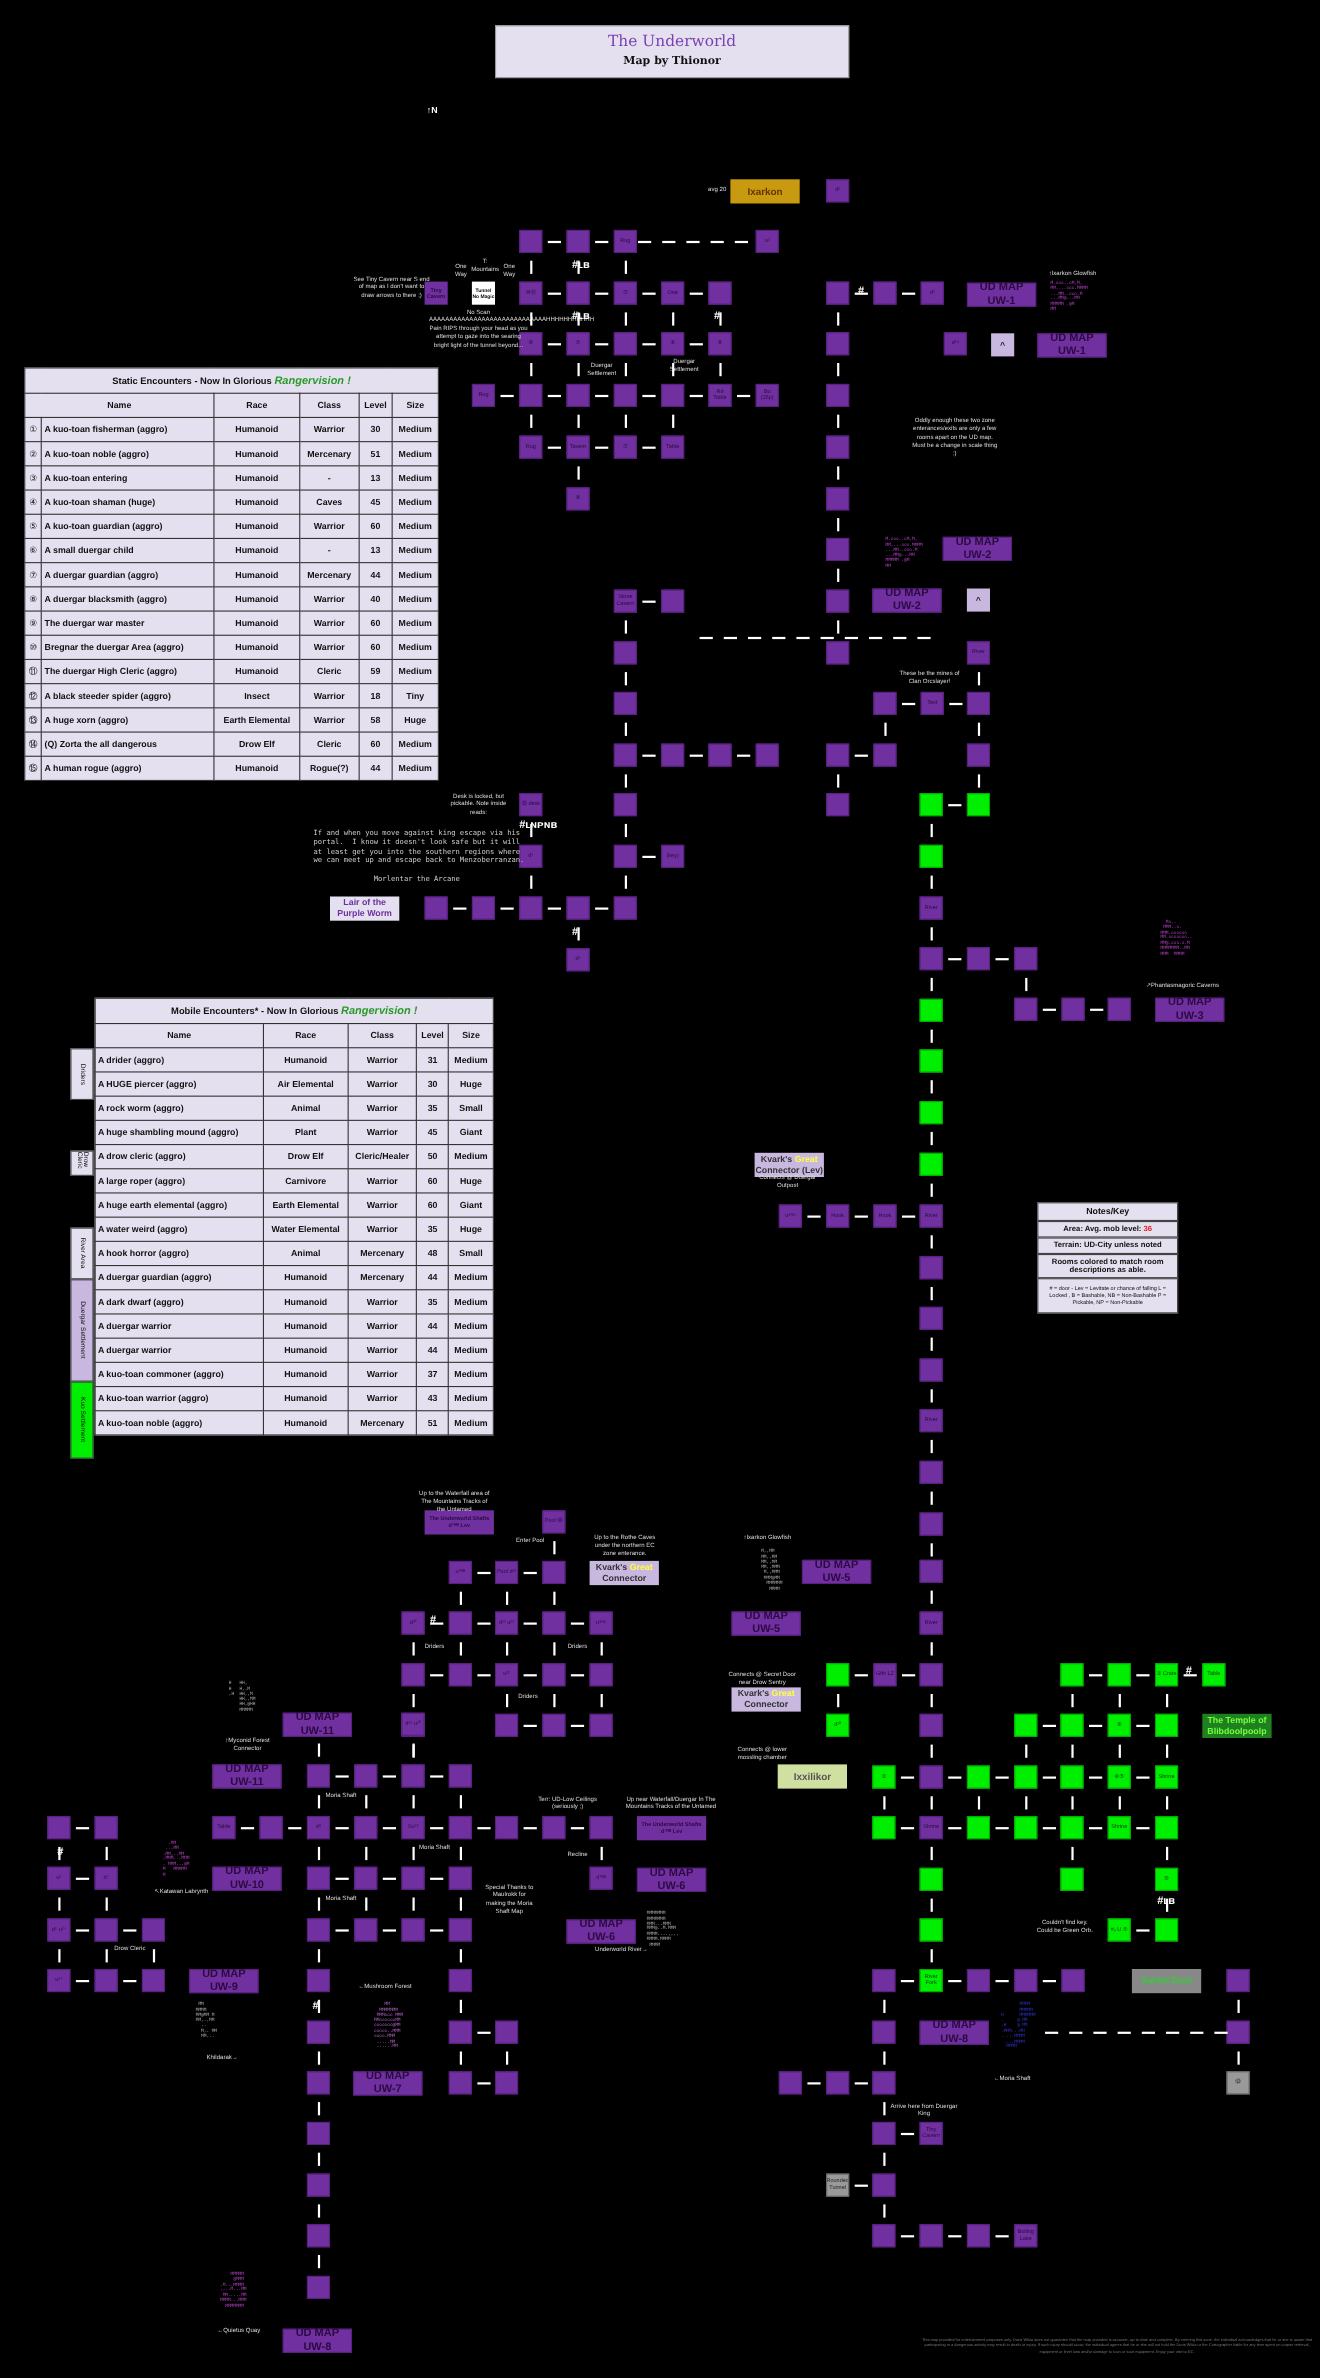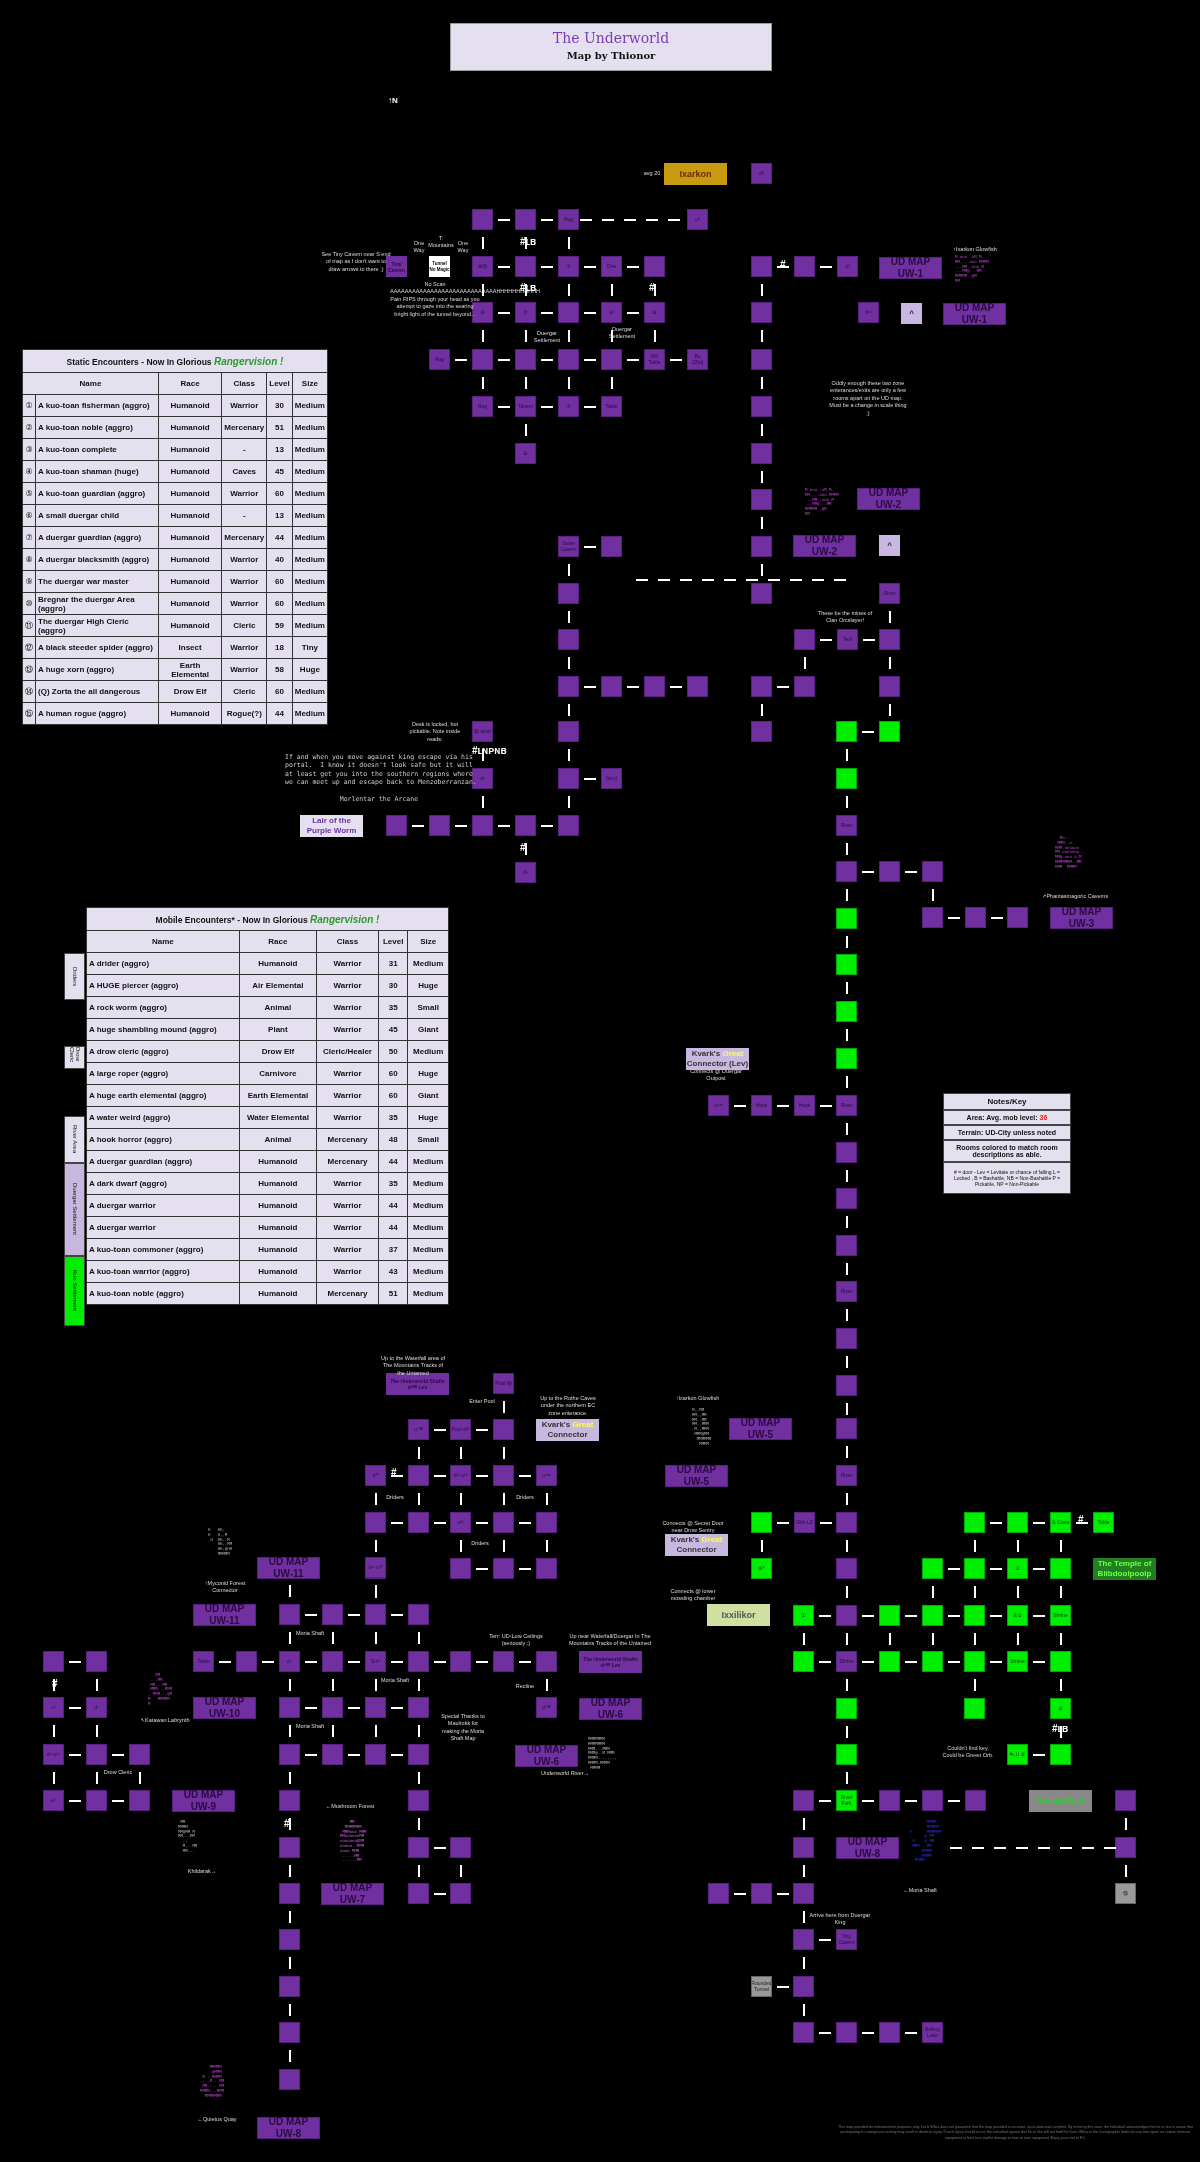--- a/index.html
+++ b/index.html
@@ -32,21 +32,21 @@
 </style>
 </head>
 <body>
 
 <div class="abs title-box">
   <div class="t1">The Underworld</div>
   <div class="t2">Map by Thionor</div>
 </div>
 <div class="sym" style="left:388px;top:96px;font-size:8px;">↑N</div>
 
-<table class="enc" id="static-table" style="left:22px;top:349px;width:306px;">
+<table class="enc" id="static-table" style="left:22px;top:334px;width:377px;">
   <tbody>
       <tr>
         <th colspan="6" style="height:22px;font-size:8.5px;"><span>Static Encounters - Now In Glorious</span> <span class="rv">Rangervision !</span></th>
       </tr>
   <tr>
     <th colspan="2">Name</th>
     <th>Race</th>
     <th>Class</th>
     <th>Level</th>
     <th>Size</th>
@@ -64,21 +64,21 @@
       <tr>
         <td class="c">②</td>
         <td class="n">A kuo-toan noble (aggro)</td>
         <td class="c n">Humanoid</td>
         <td class="c n">Mercenary</td>
         <td class="c n">51</td>
         <td class="c n">Medium</td>
       </tr>
       <tr>
         <td class="c">③</td>
-        <td class="n">A kuo-toan complete</td>
+        <td class="n">A kuo-toan entering</td>
         <td class="c n">Humanoid</td>
         <td class="c n">-</td>
         <td class="c n">13</td>
         <td class="c n">Medium</td>
       </tr>
       <tr>
         <td class="c">④</td>
         <td class="n">A kuo-toan shaman (huge)</td>
         <td class="c n">Humanoid</td>
         <td class="c n">Caves</td>

